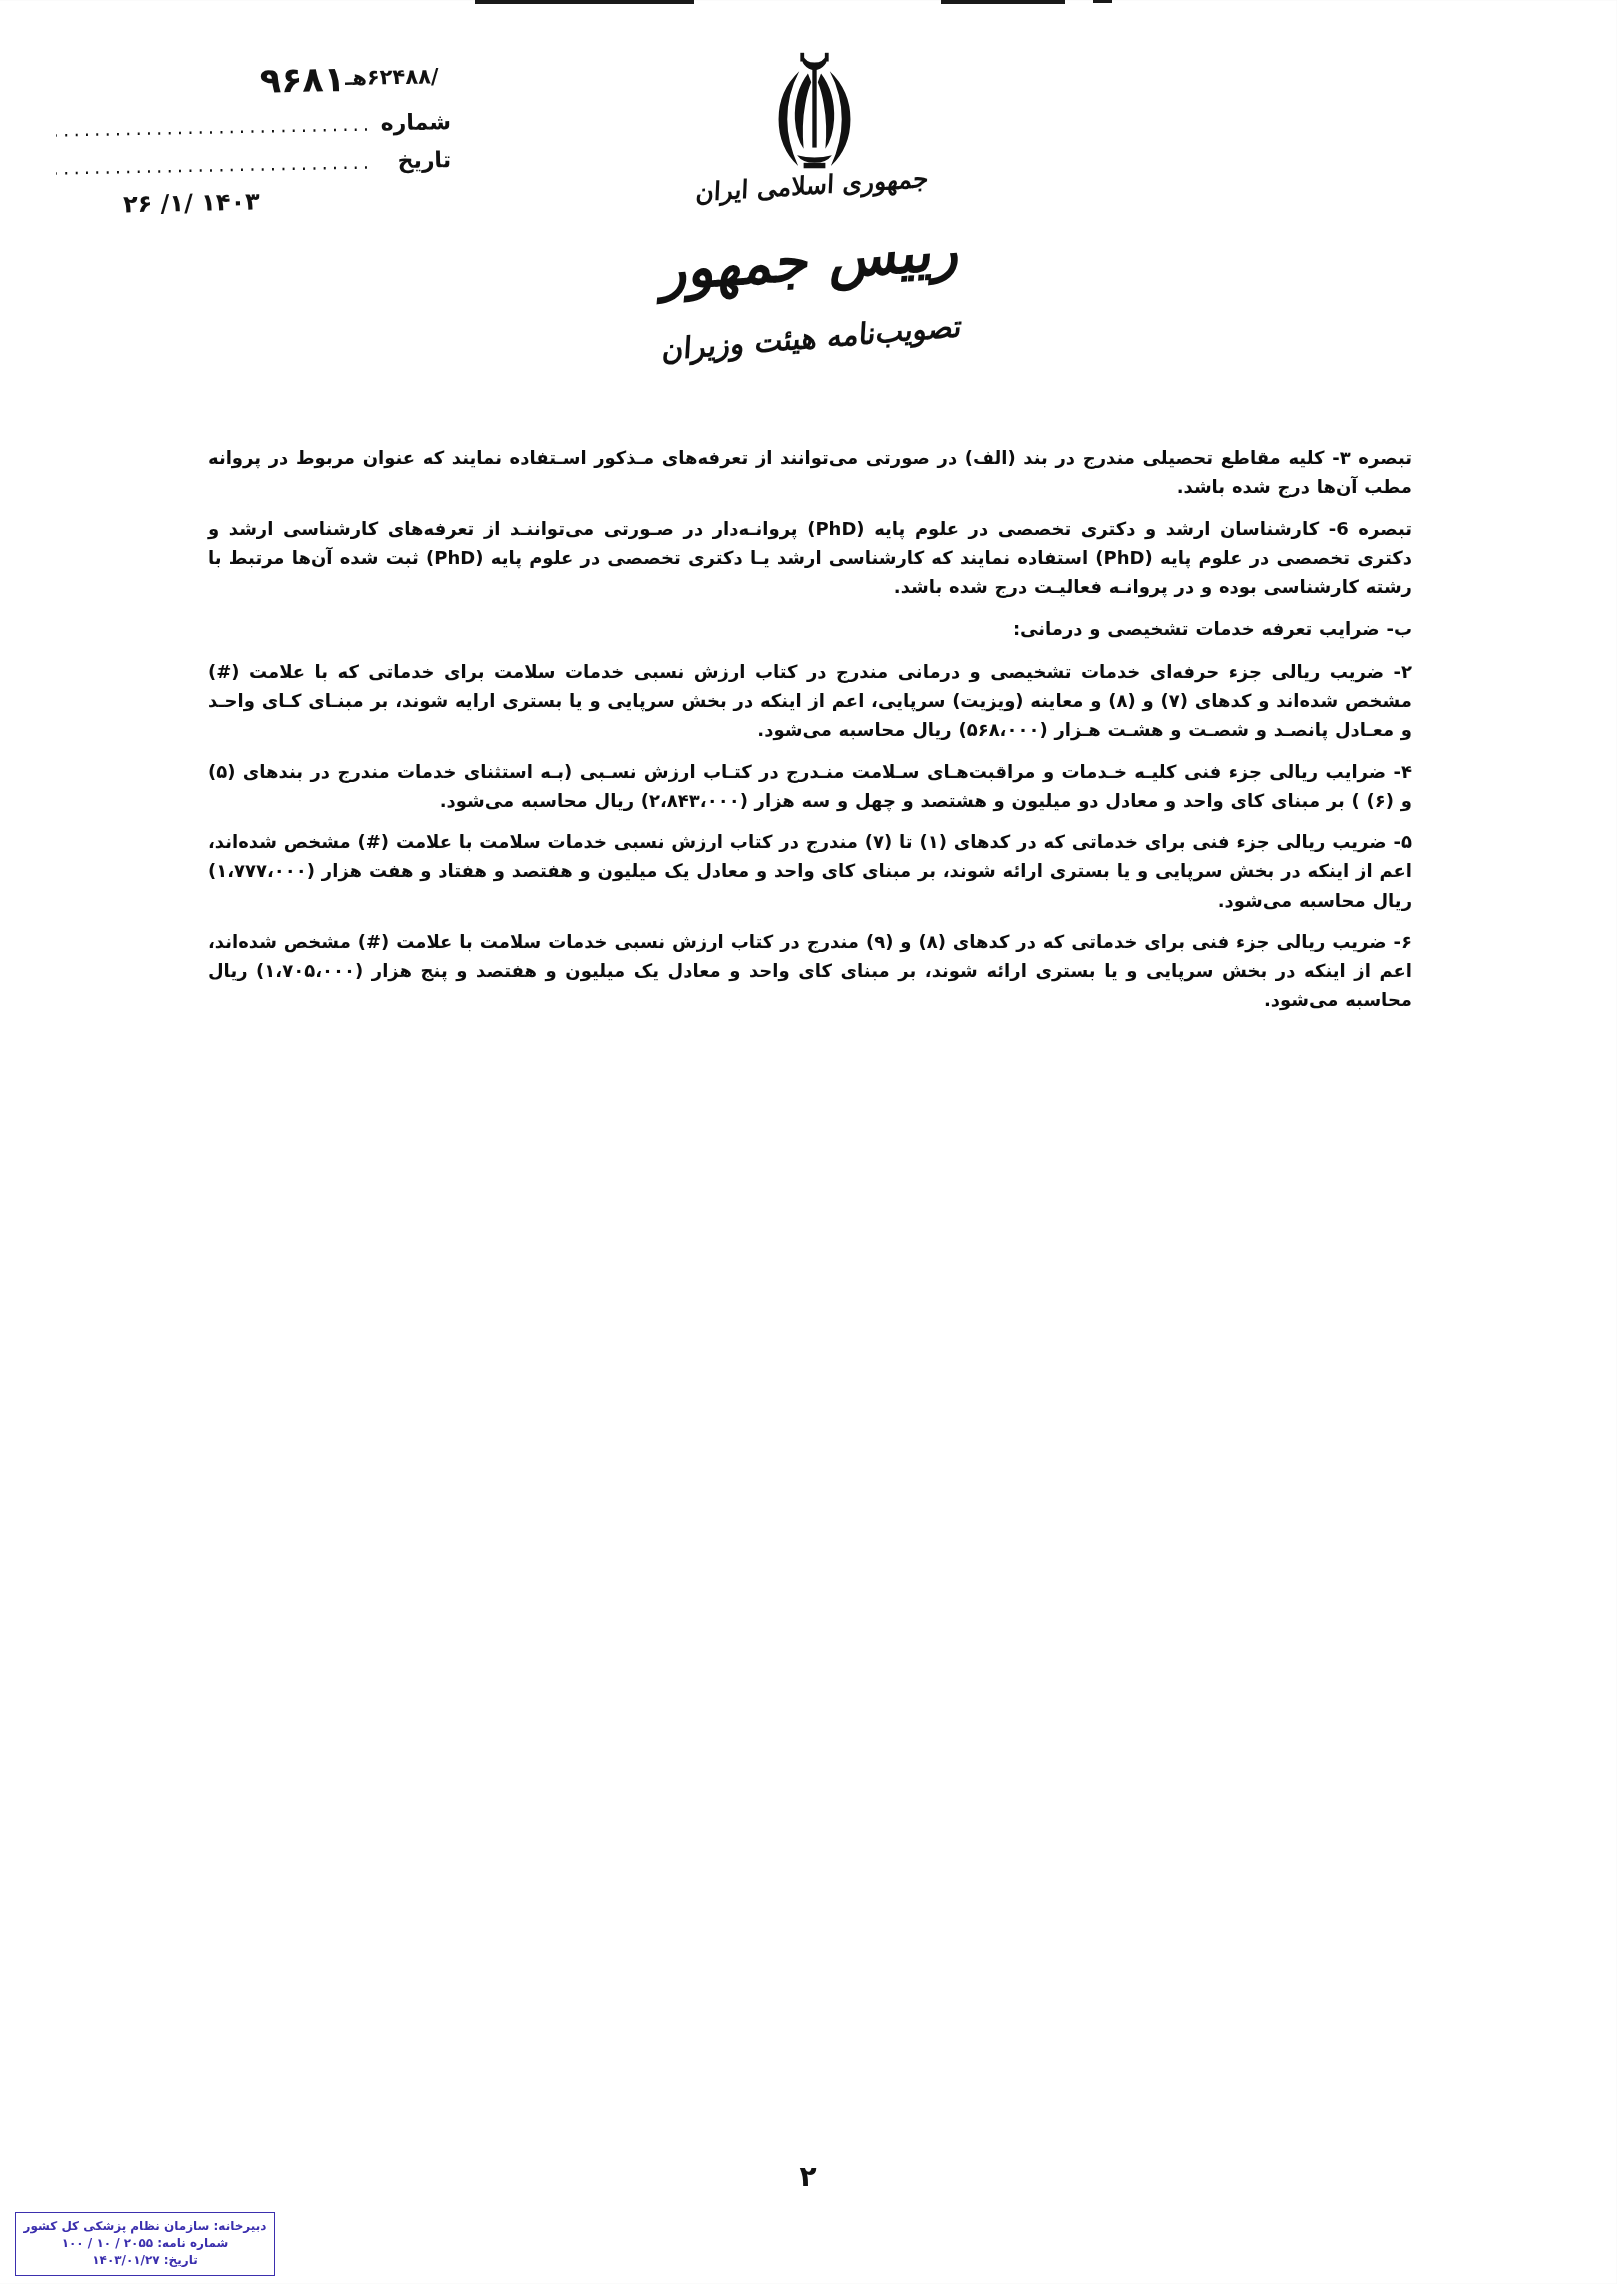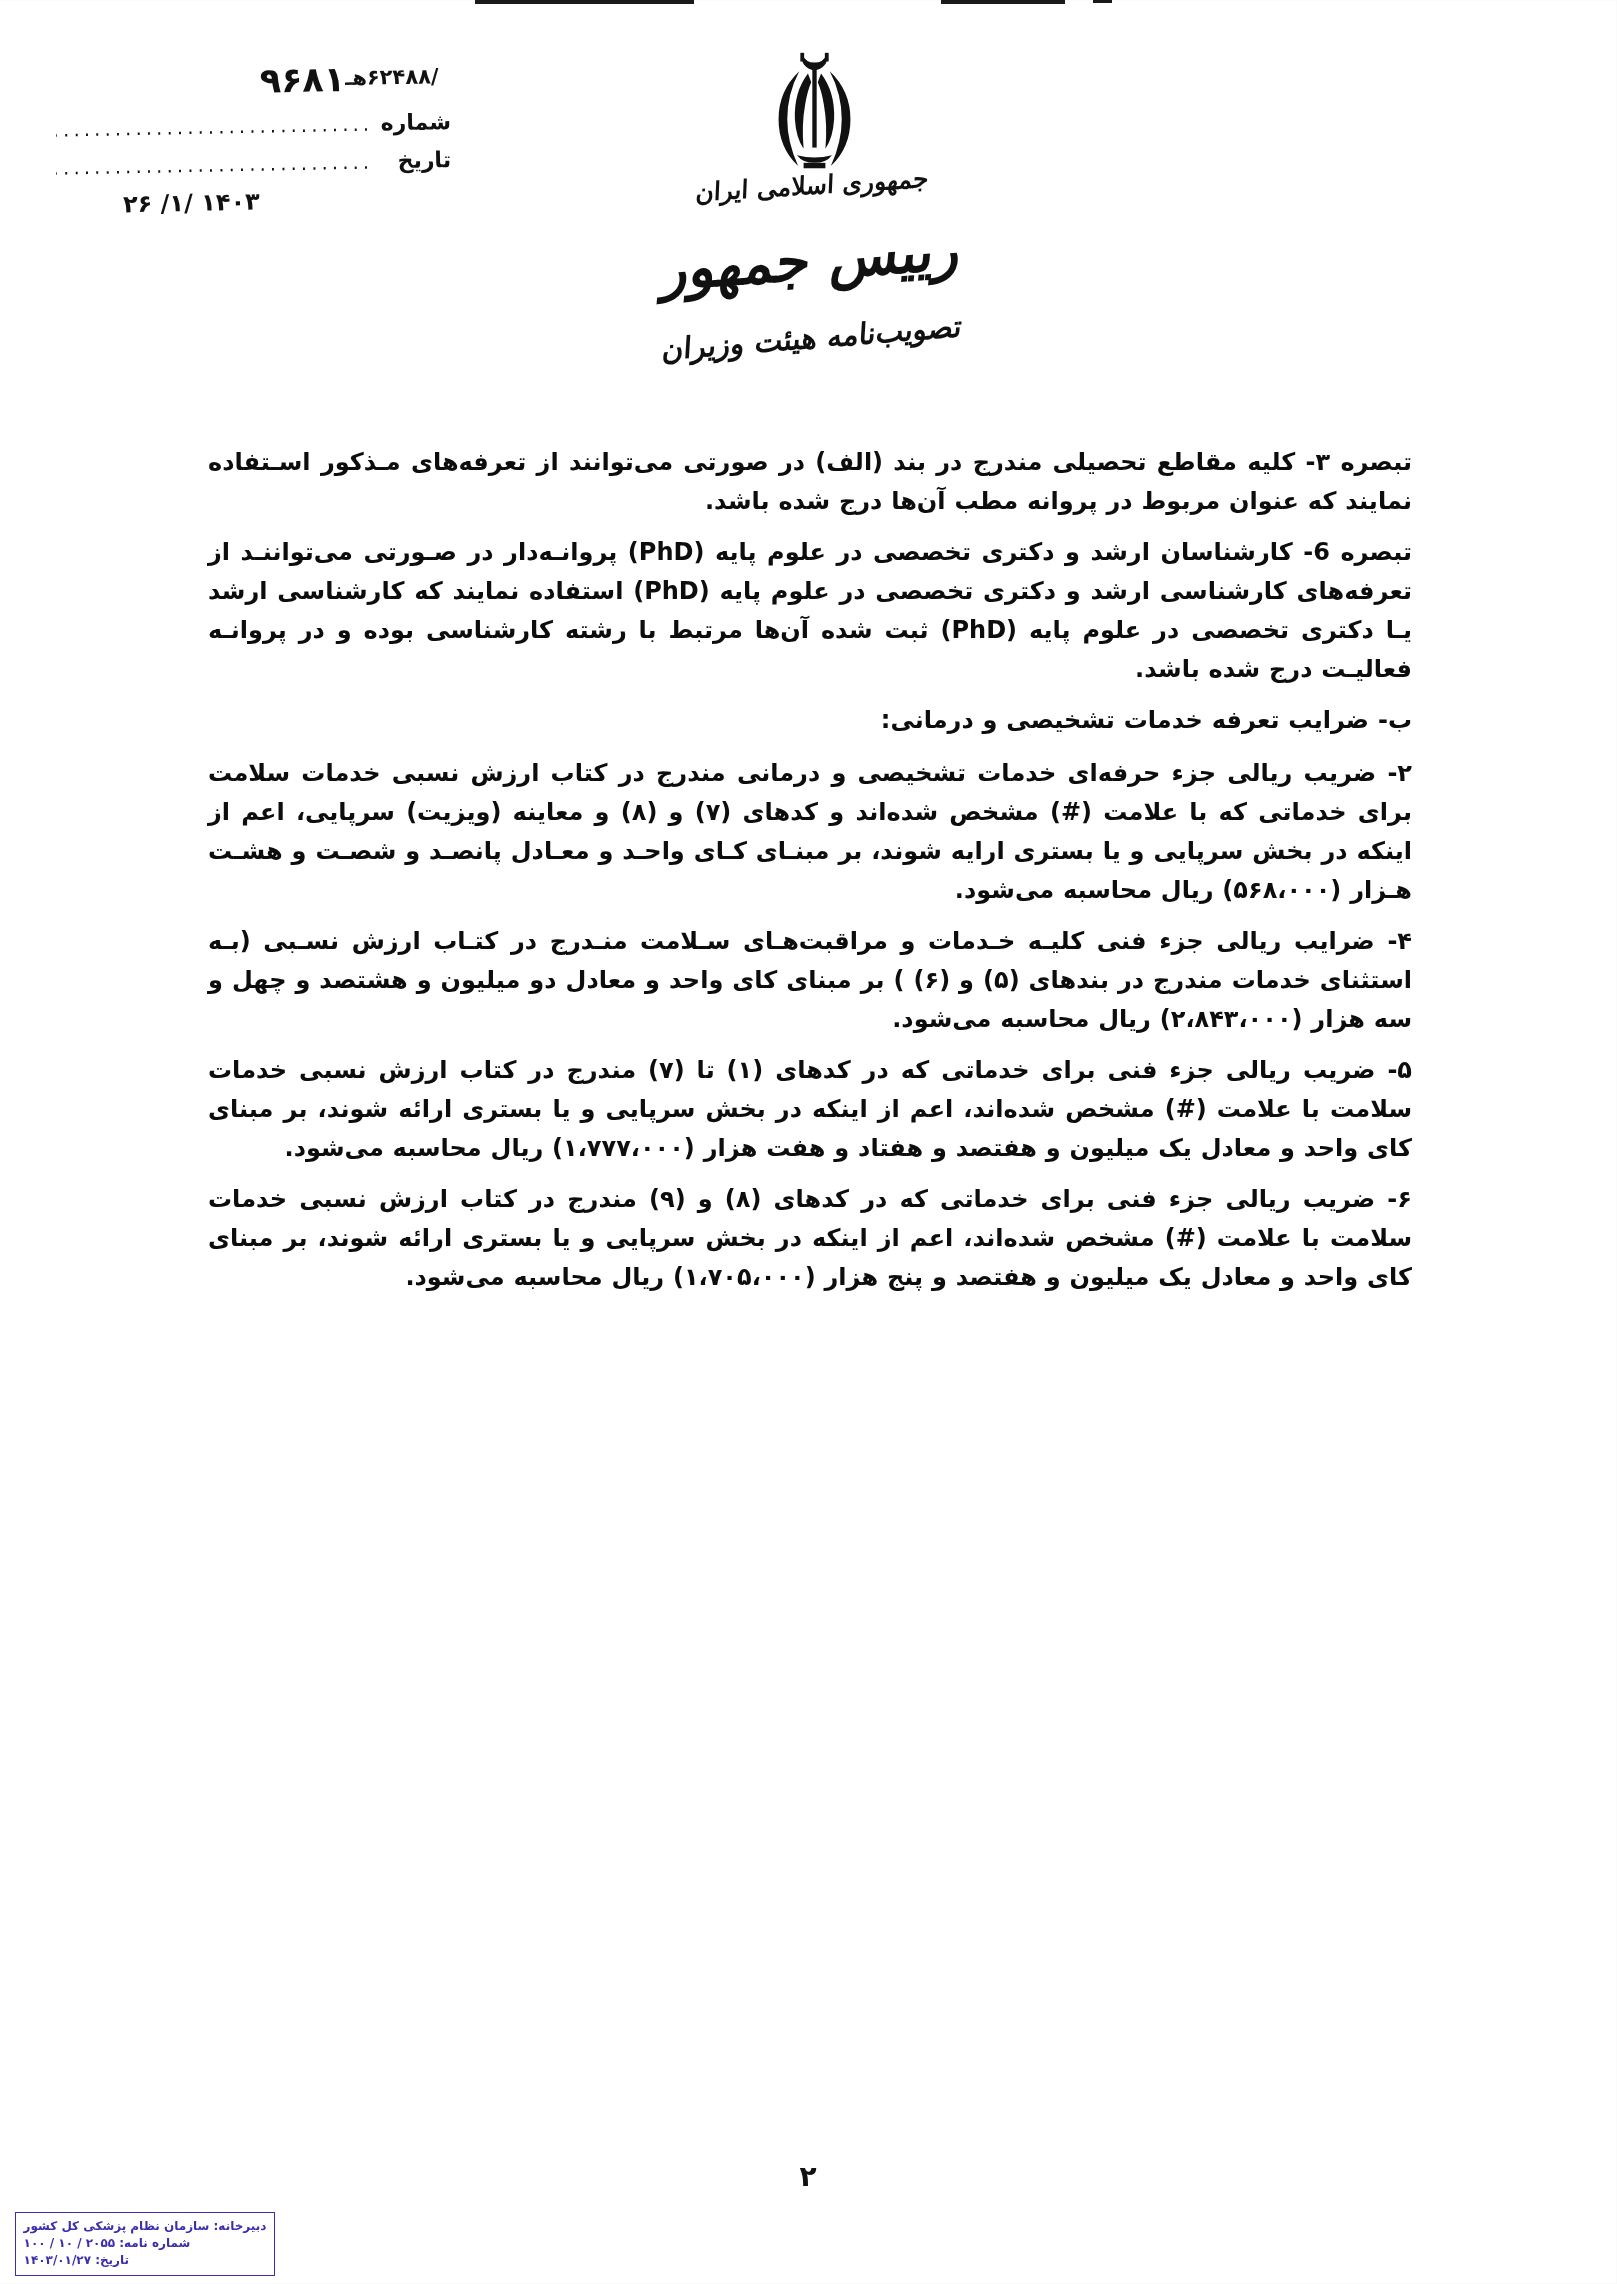--- a/index.html
+++ b/index.html
@@ -145,21 +145,21 @@
     top: 443px;
     right: 205px;
     width: 1204px;
     direction: rtl;
     text-align: justify;
     text-align-last: right;
     color: #0d0d0d;
   }
 
   .para {
-    font-size: 24px;
+    font-size: 18px;
     line-height: 1.62;
     margin: 0 0 12.4px 0;
     text-align: justify;
     text-align-last: right;
     font-weight: 600;
     font-family: "DejaVu Sans", "Liberation Sans", sans-serif;
     word-spacing: 0.5px;
   }
   .para.tight { margin-bottom: 14px; }
 
@@ -176,21 +176,21 @@
   }
 
   
   .stamp {
     position: absolute;
     top: 2212px;
     left: 16px;
     border: 1.4px solid #3b2fae;
     padding: 4.8px 7.6px 5.7px 7.6px;
     direction: rtl;
-    text-align: left;
+    text-align: center;
     background: rgba(255,255,255,0.6);
     line-height: 1.42;
   }
   .stamp-line {
     color: #3b2fae;
     font-size: 12px;
     font-weight: 700;
     white-space: nowrap;
     font-family: "DejaVu Sans", "Liberation Sans", sans-serif;
   }

